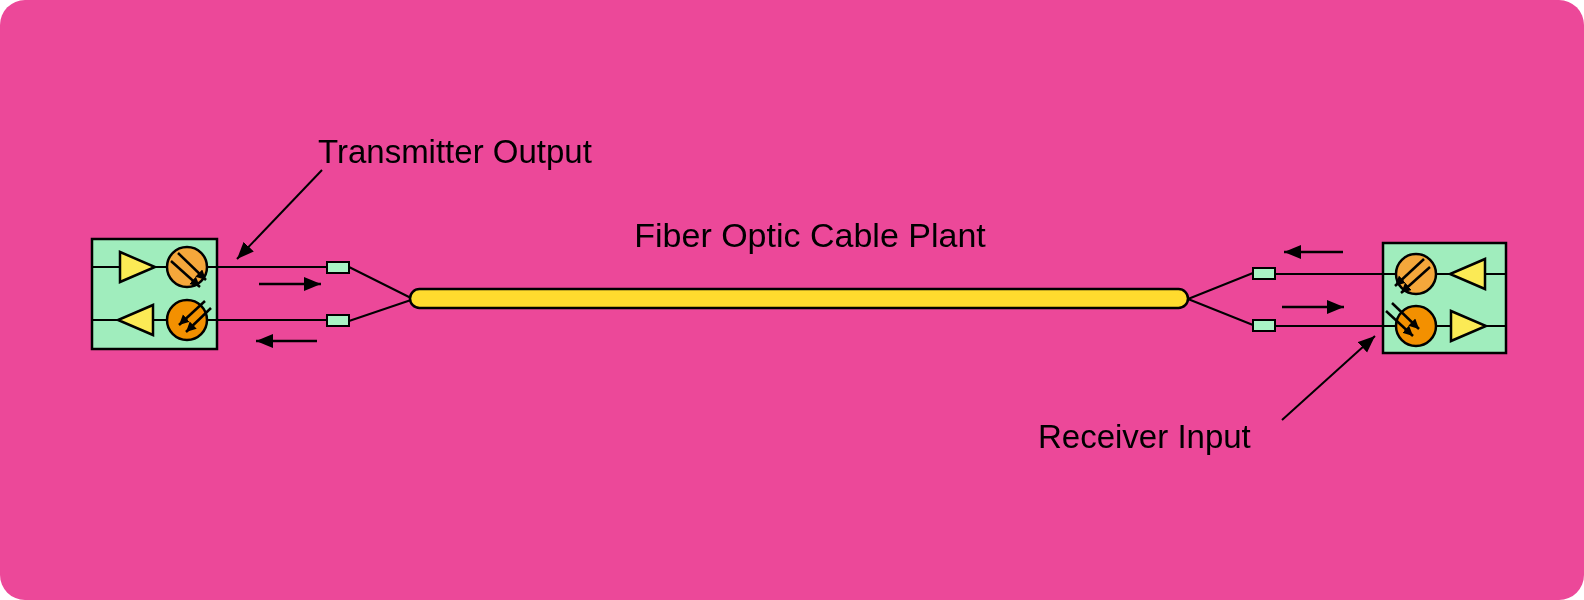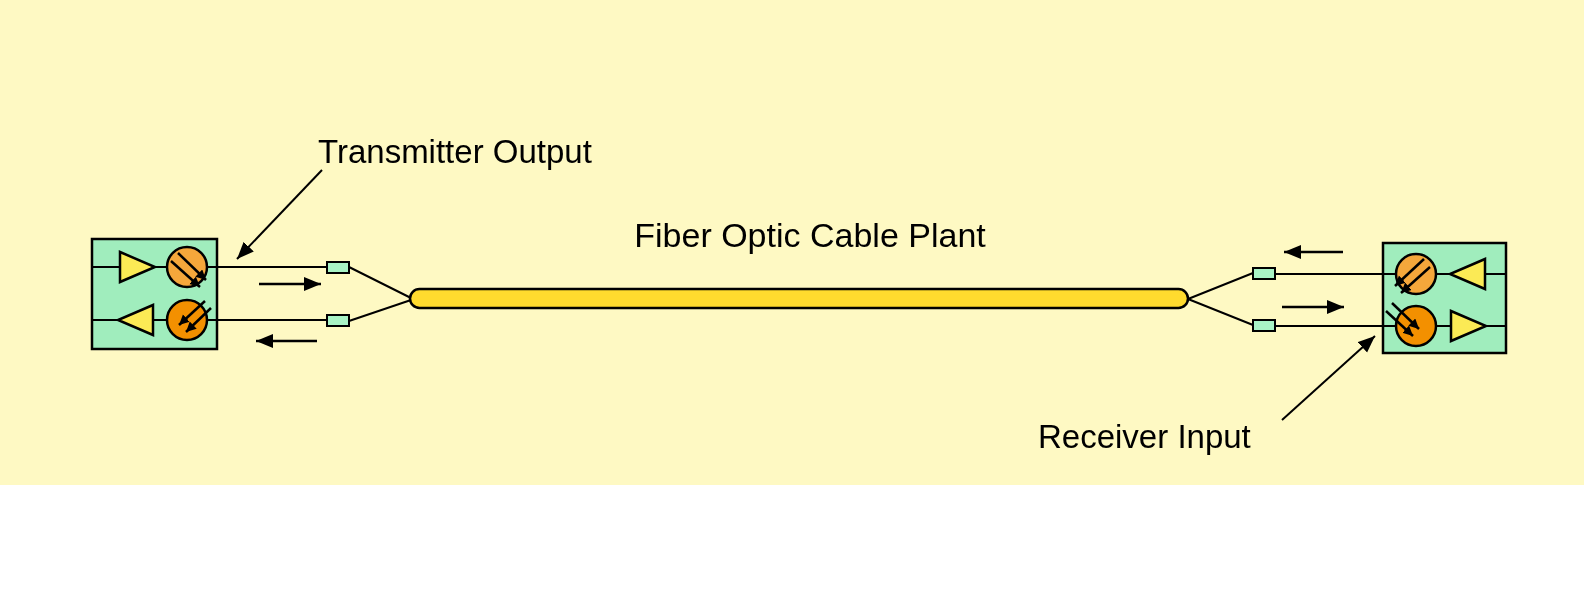--- a/index.html
+++ b/index.html
@@ -1,16 +1,16 @@
 <!DOCTYPE html>
 <html><head>
 <meta charset="utf-8">
 <style>
   html,body{margin:0;padding:0;background:#fff;}
-  .stage{width:1584px;height:485px;position:relative;background:#fef9c3;}
+  .stage{width:1584px;height:600px;position:relative;background:#ec4899;border-radius:25px;}
   .ln{stroke:#000;stroke-width:2;fill:none;}
   .ln25{stroke:#000;stroke-width:2.5;fill:none;}
   .shape{stroke:#000;stroke-width:2.5;}
   .shape2{stroke:#000;stroke-width:2;}
   .lbl{font-family:"Liberation Sans",sans-serif;font-size:33px;}
   .title{font-family:"Liberation Sans",sans-serif;font-size:34px;}
 </style>
 </head>
 <body>
 

